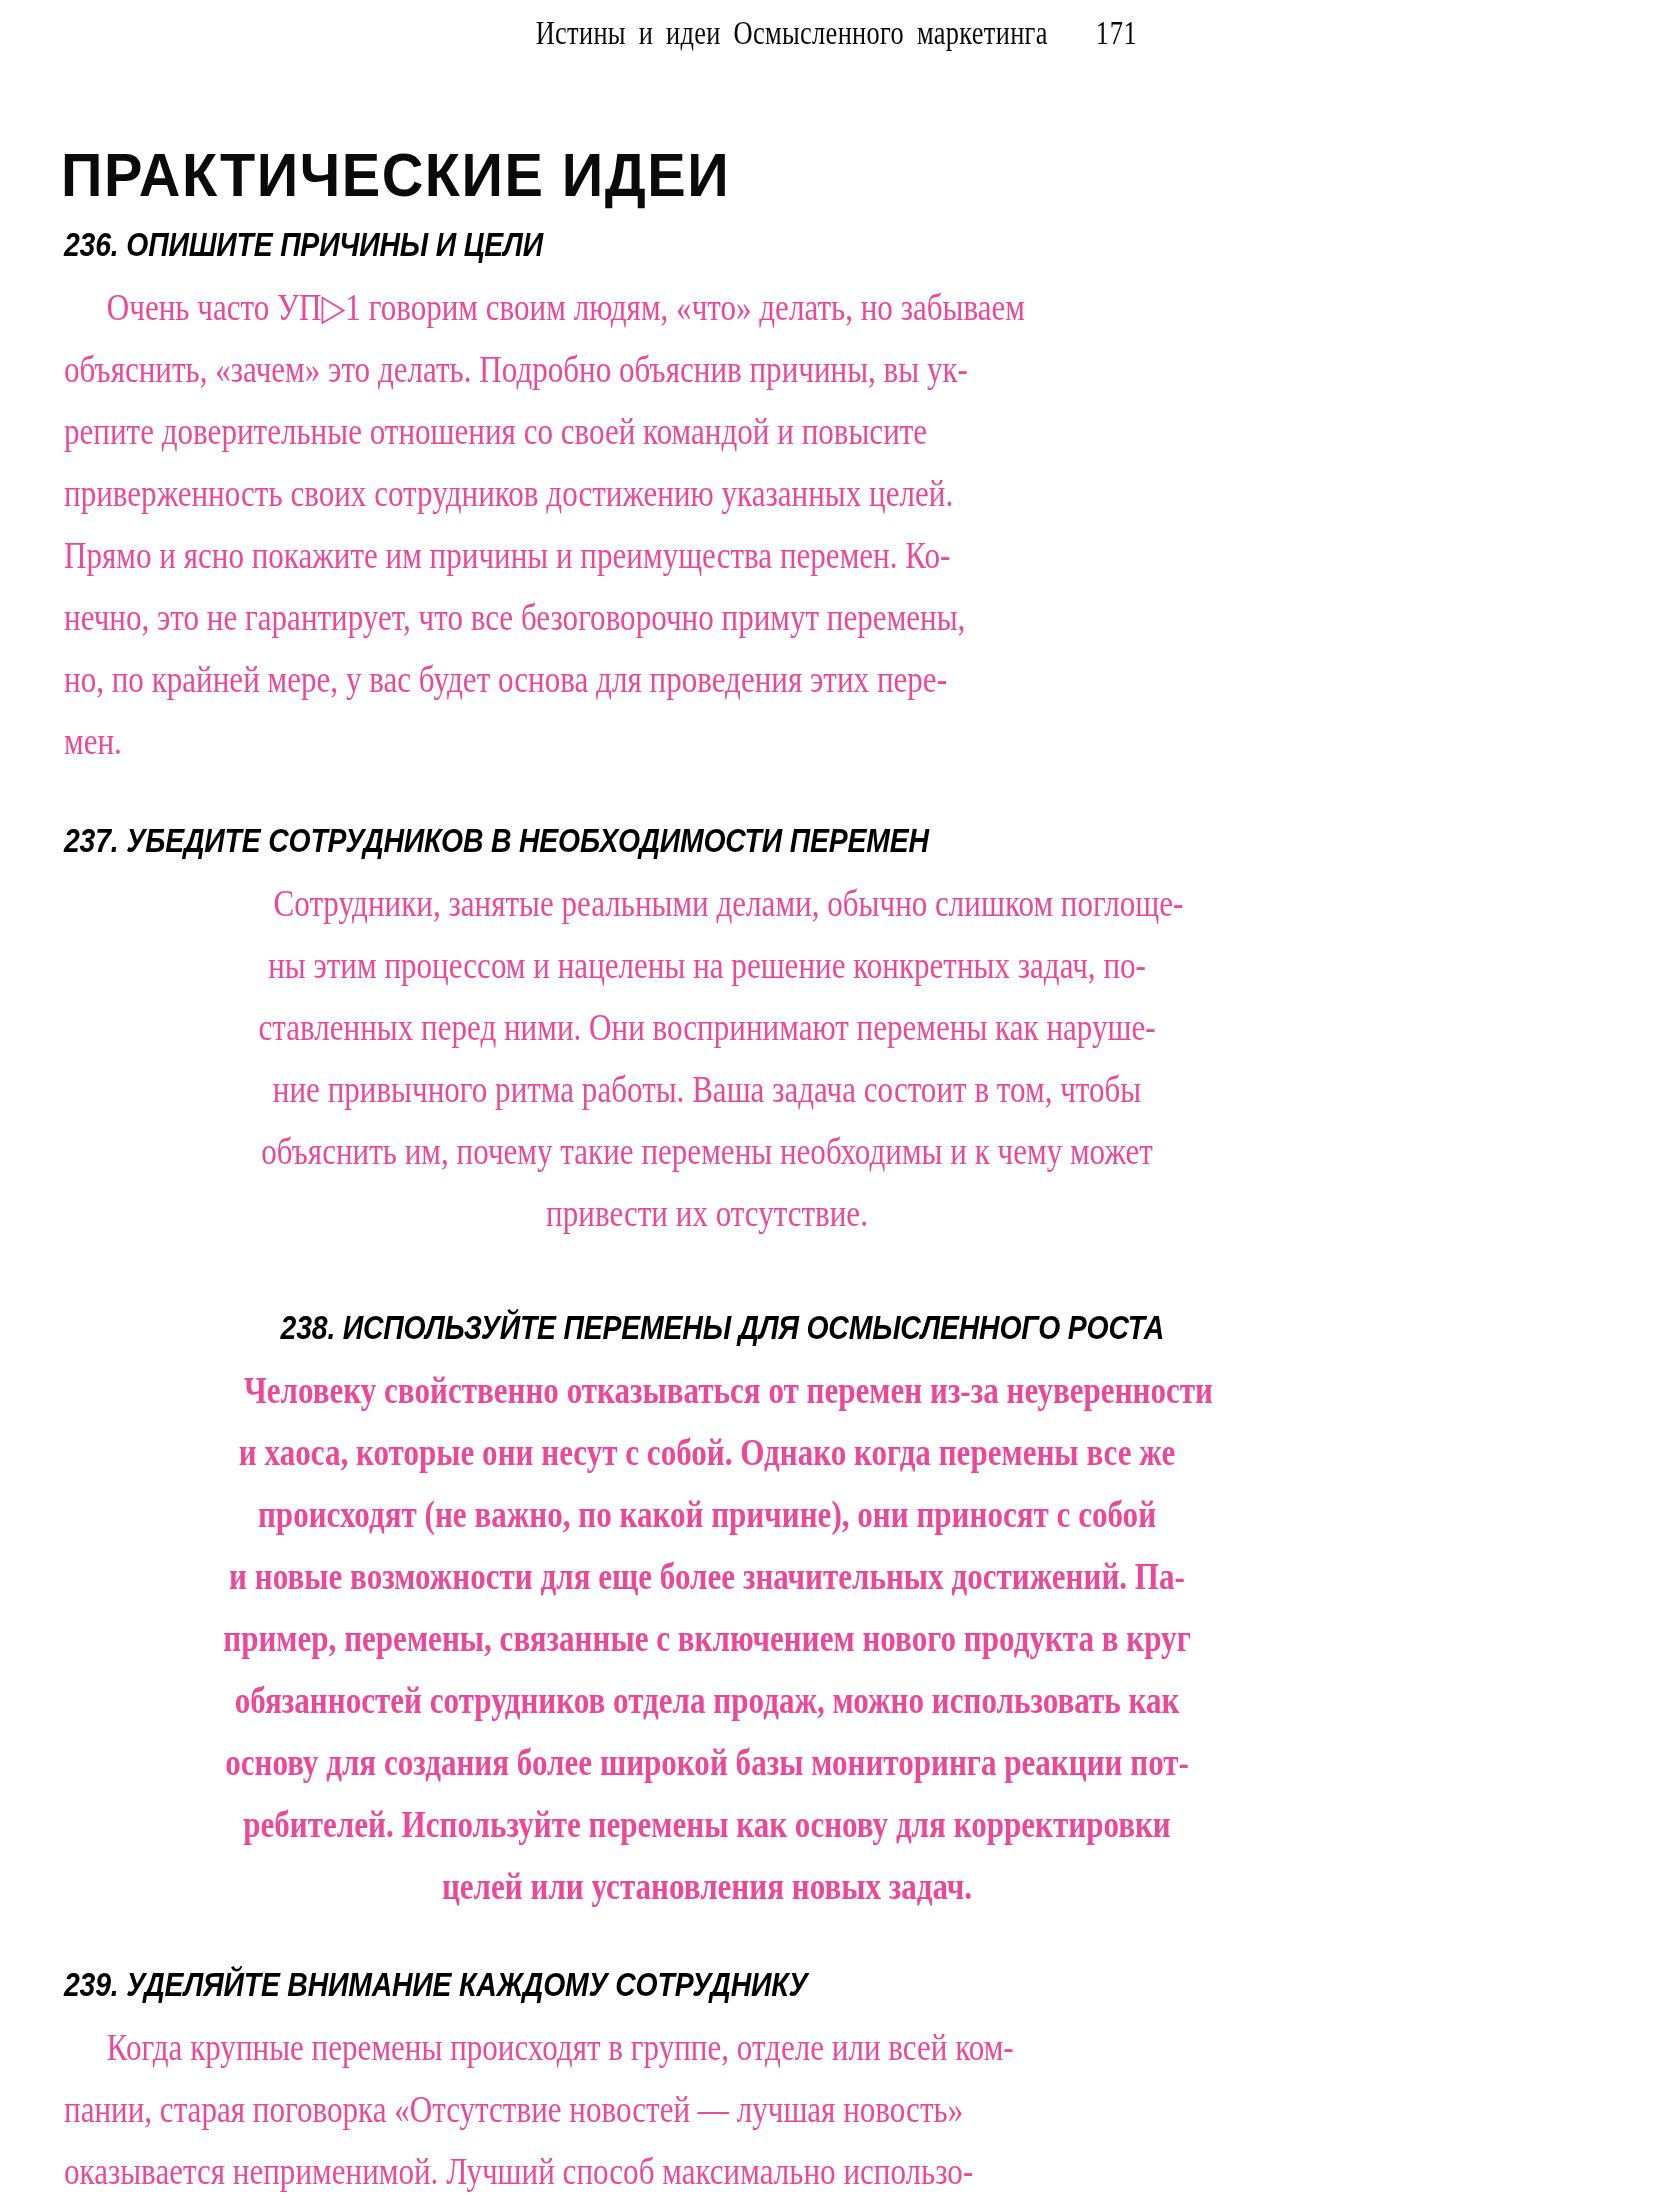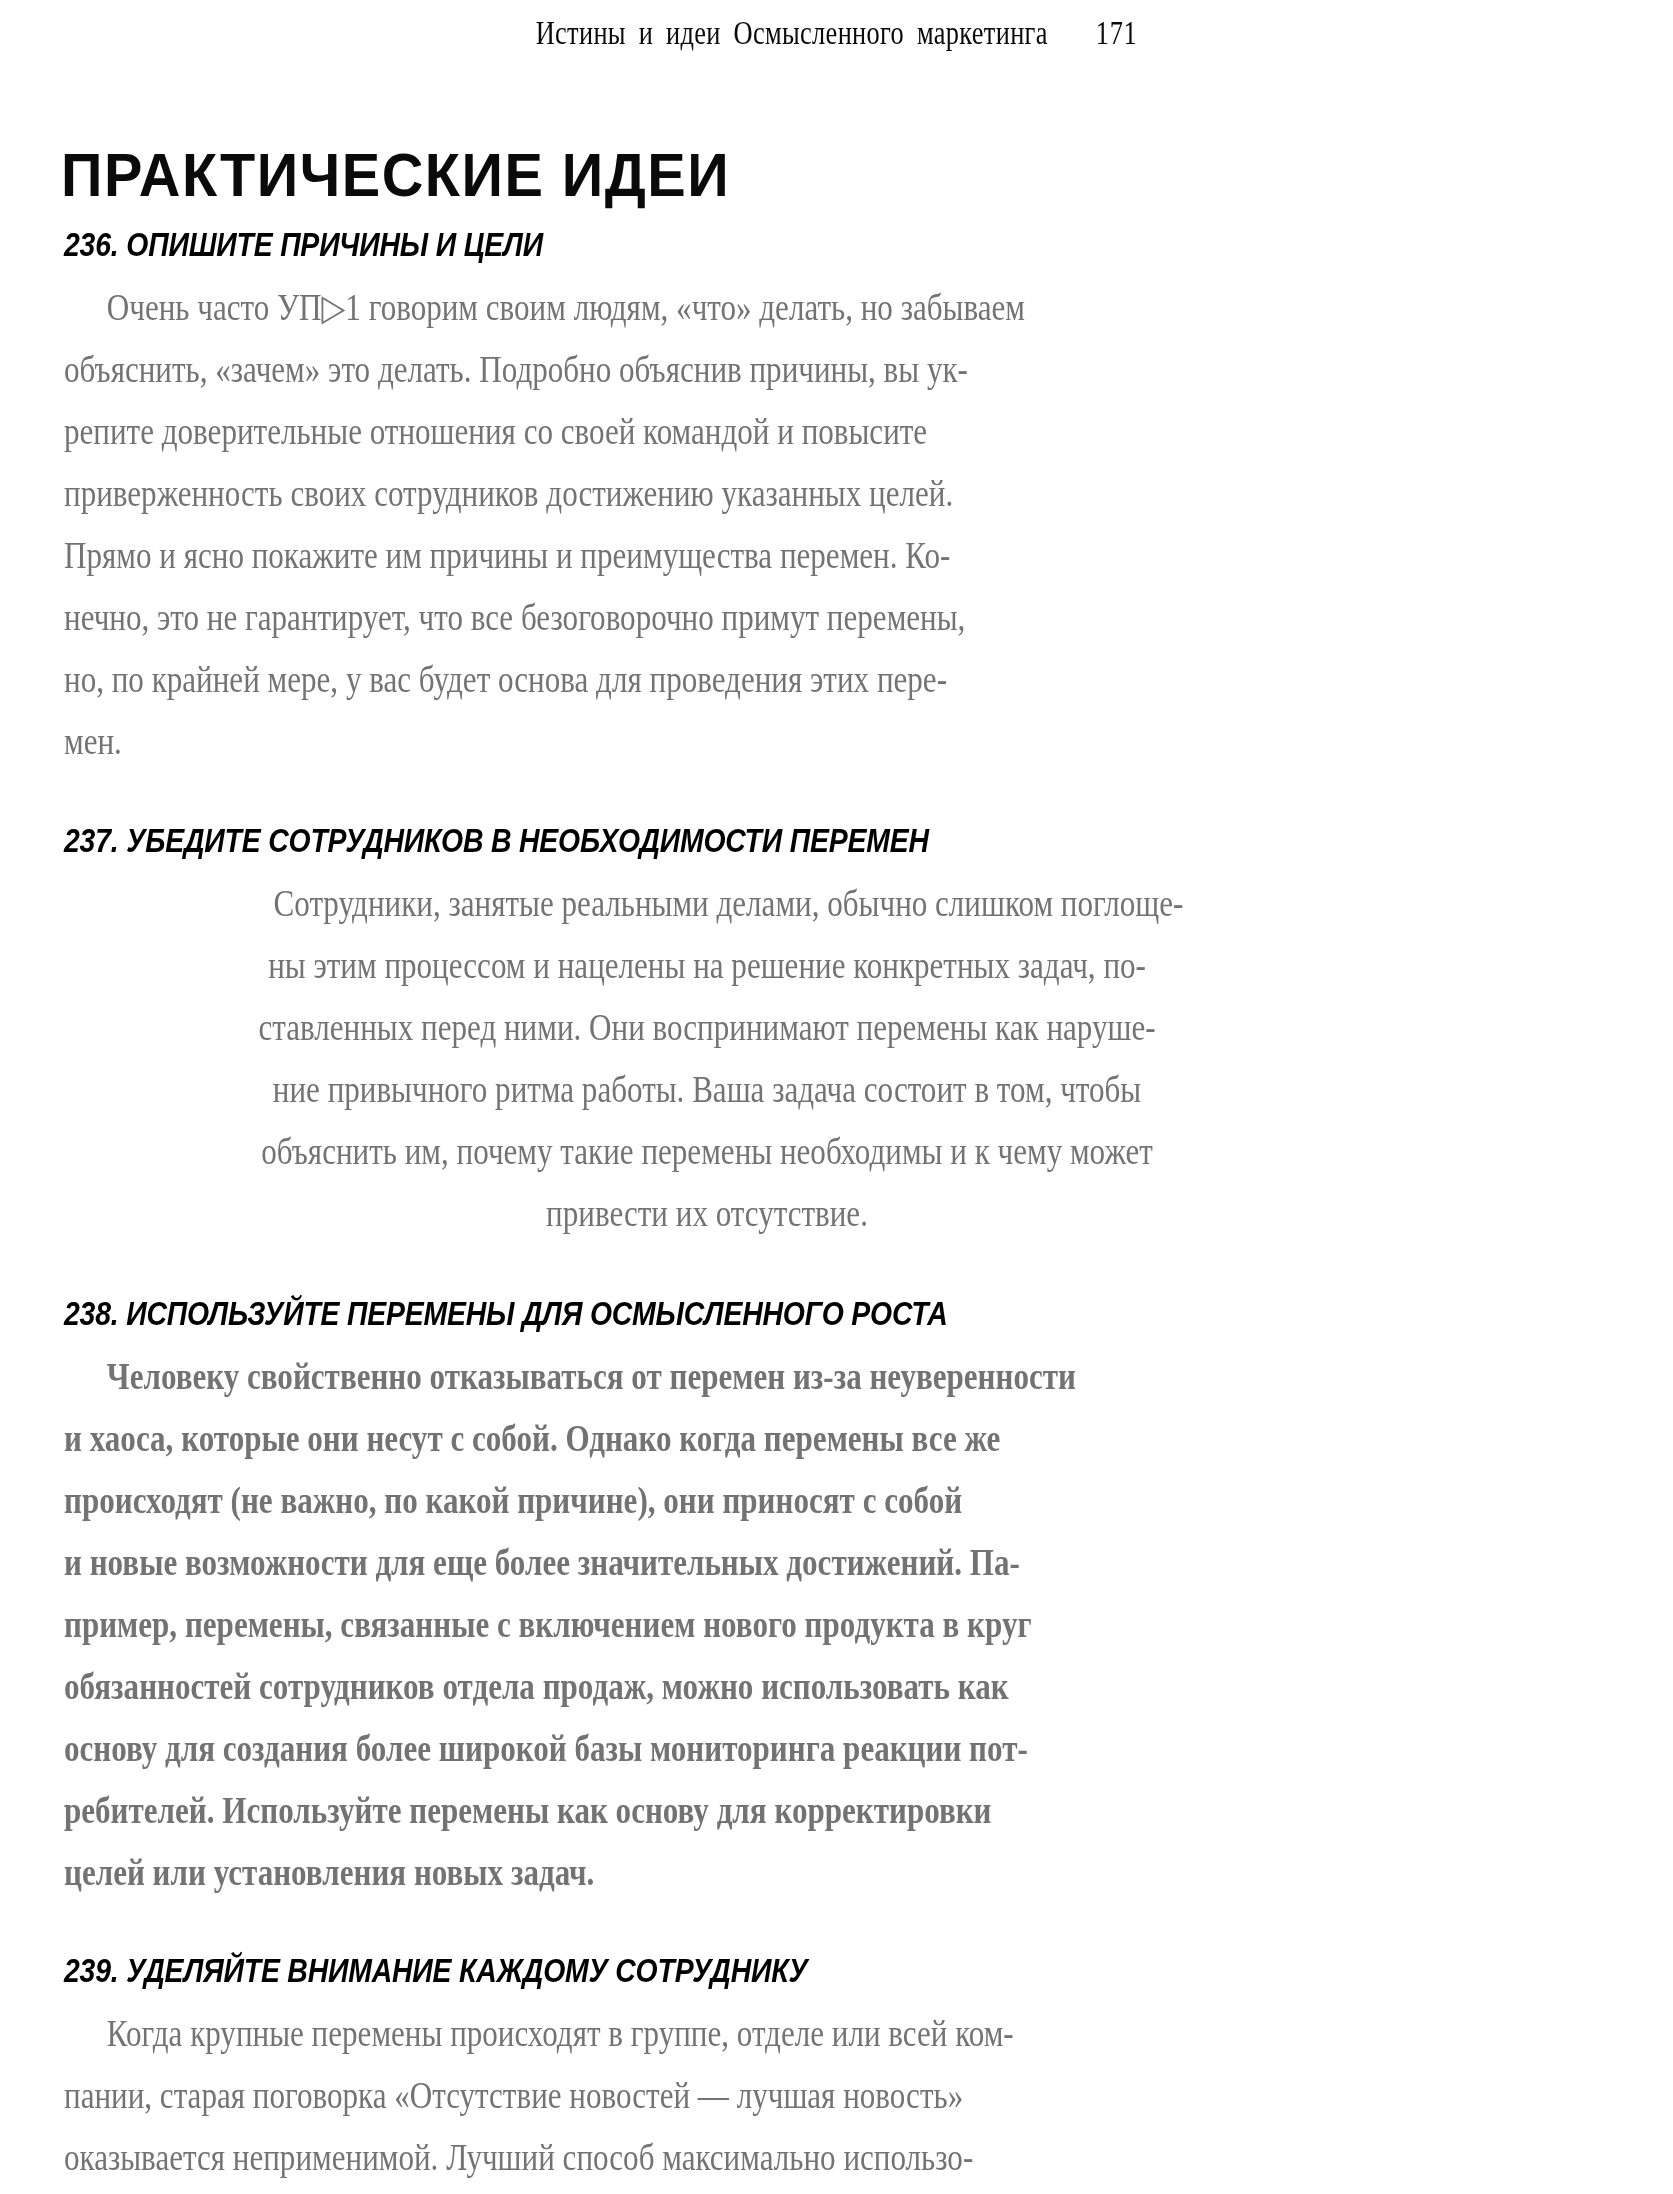--- a/index.html
+++ b/index.html
@@ -79,21 +79,21 @@
     white-space: nowrap;
     transform: scaleX(0.86);
     transform-origin: 0 0;
     color: #000;
   }
 
   .para {
     font-family: "Liberation Serif", "DejaVu Serif", serif;
     font-size: 37px;
     line-height: 62px;
-    color: #737373;
+    color: #ec4899;
   }
   .para .ln {
     display: block;
     white-space: nowrap;
     transform: scaleX(0.84);
     transform-origin: 0 0;
   }
   .para .ln.indent { padding-left: 51px; }
 </style>
 </head>
@@ -126,21 +126,21 @@
         <div class="section-heading">237. УБЕДИТЕ СОТРУДНИКОВ В НЕОБХОДИМОСТИ ПЕРЕМЕН</div>
         <div class="para" style="margin-top: 13px; text-align: center;">
           <span class="ln indent">Сотрудники, занятые реальными делами, обычно слишком поглоще-</span>
           <span class="ln">ны этим процессом и нацелены на решение конкретных задач, по-</span>
           <span class="ln">ставленных перед ними. Они воспринимают перемены как наруше-</span>
           <span class="ln">ние привычного ритма работы. Ваша задача состоит в том, чтобы</span>
           <span class="ln">объяснить им, почему такие перемены необходимы и к чему может</span>
           <span class="ln">привести их отсутствие.</span>
         </div>
       </div>
-      <div class="section" style="margin-top: 49px;">
+      <div class="section" style="margin-top: 63px; text-align: center;">
         <div class="section-heading">238. ИСПОЛЬЗУЙТЕ ПЕРЕМЕНЫ ДЛЯ ОСМЫСЛЕННОГО РОСТА</div>
         <div class="para" style="margin-top: 13px; font-weight: bold;">
           <span class="ln indent">Человеку свойственно отказываться от перемен из-за неуверенности</span>
           <span class="ln">и хаоса, которые они несут с собой. Однако когда перемены все же</span>
           <span class="ln">происходят (не важно, по какой причине), они приносят с собой</span>
           <span class="ln">и новые возможности для еще более значительных достижений. Па-</span>
           <span class="ln">пример, перемены, связанные с включением нового продукта в круг</span>
           <span class="ln">обязанностей сотрудников отдела продаж, можно использовать как</span>
           <span class="ln">основу для создания более широкой базы мониторинга реакции пот-</span>
           <span class="ln">ребителей. Используйте перемены как основу для корректировки</span>

